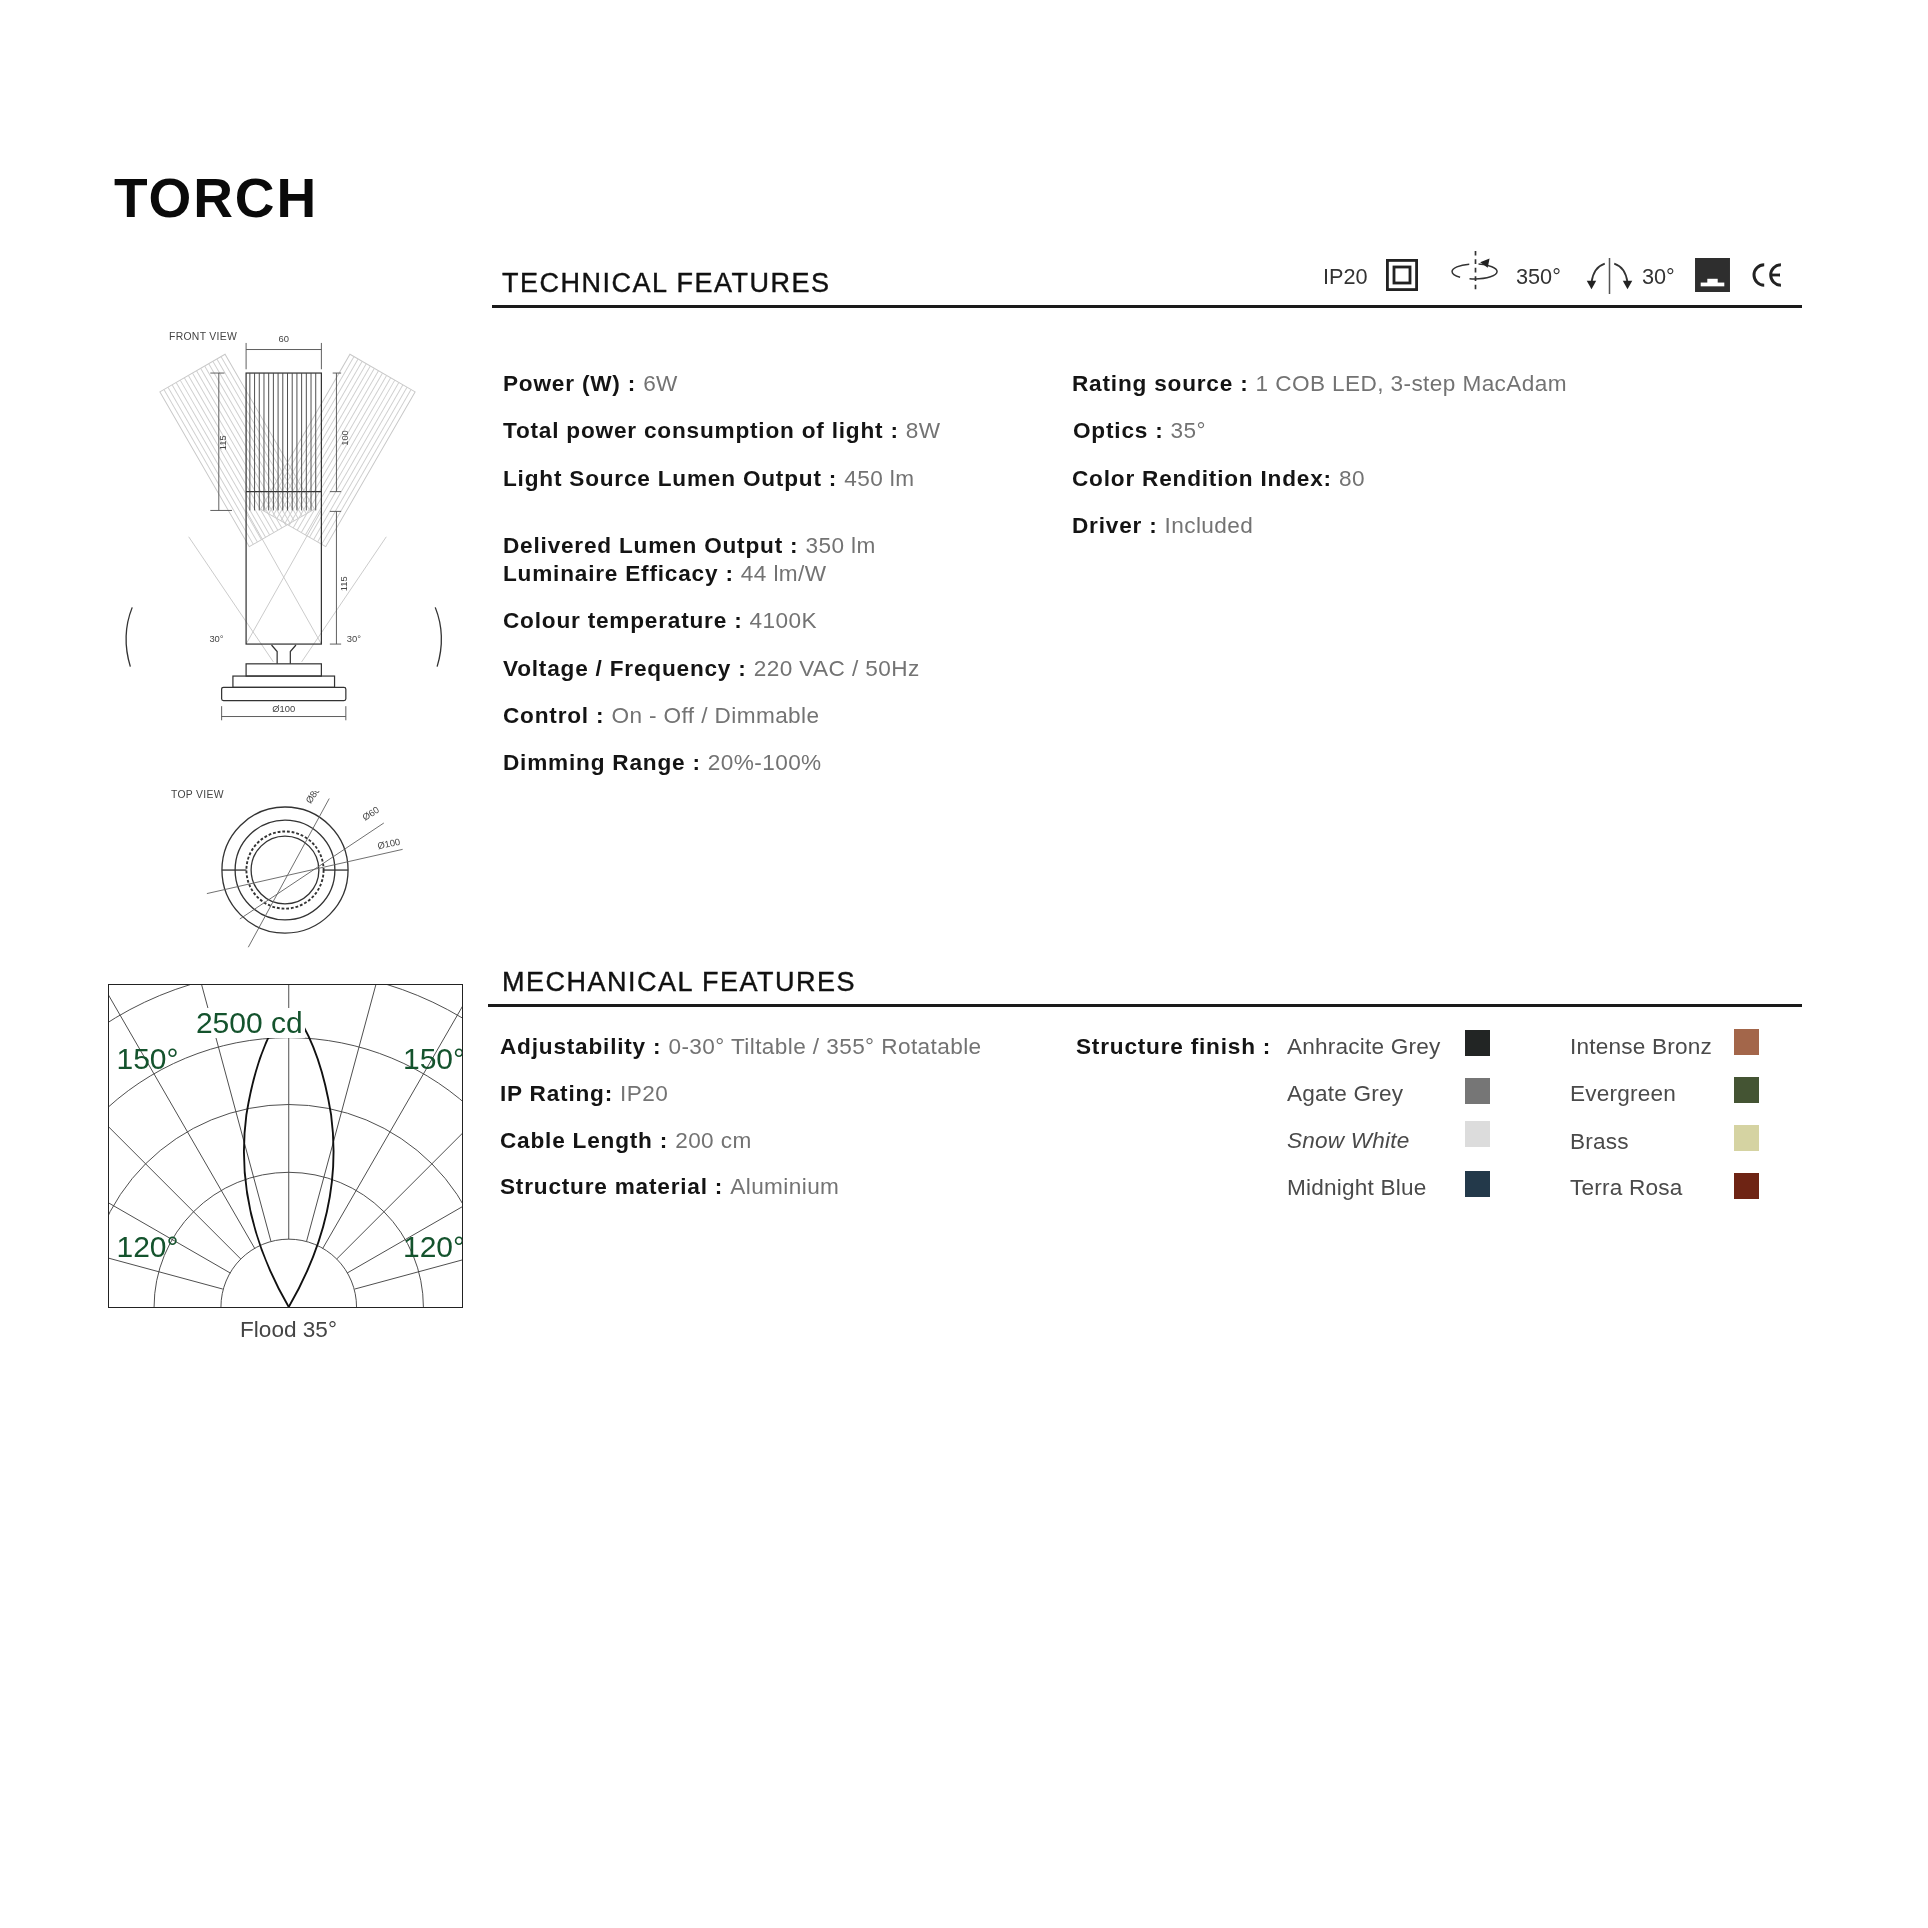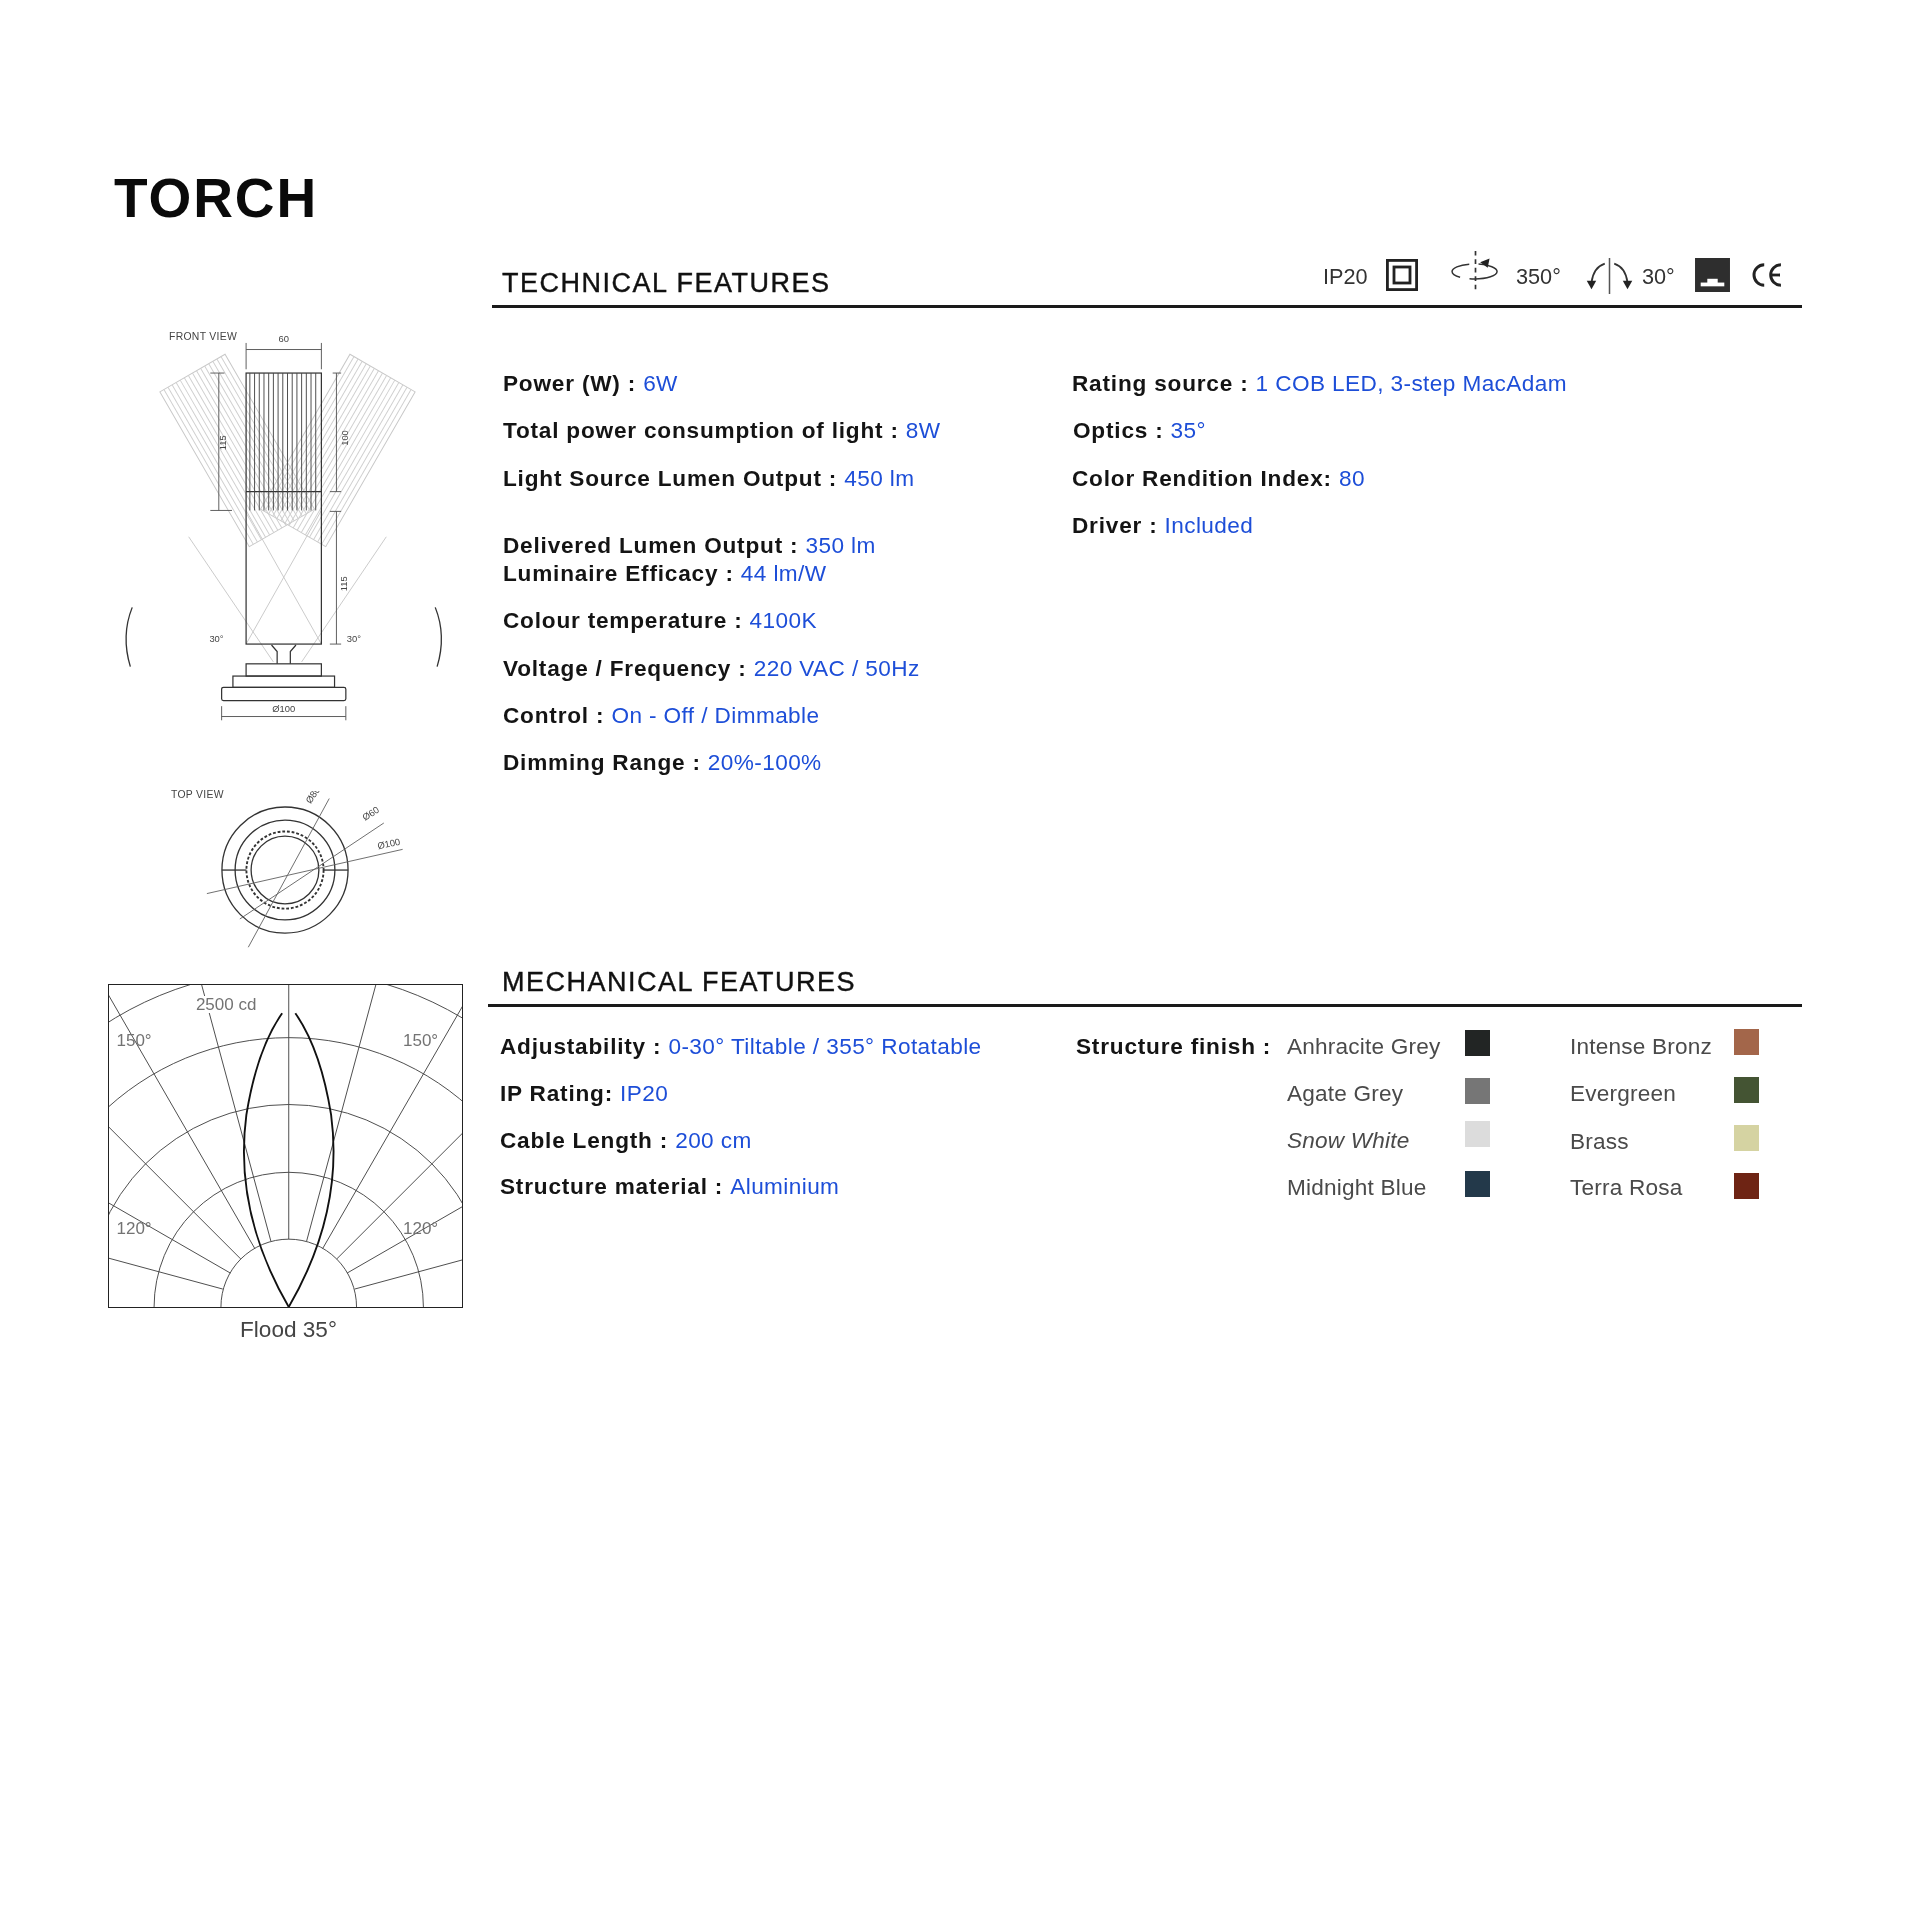--- a/index.html
+++ b/index.html
@@ -4,27 +4,27 @@
 <style>
   html, body { margin:0; padding:0; background:#ffffff; }
   body { width:1928px; height:1928px; position:relative; overflow:hidden;
          font-family:"Liberation Sans", sans-serif; color:#111; }
   .abs { position:absolute; }
   .title { left:114px; top:171px; font-size:55px; font-weight:bold; letter-spacing:1.9px; color:#0a0a0a; line-height:1; }
   .sec-head { font-size:27px; font-weight:normal; letter-spacing:1.5px; color:#111; line-height:1; white-space:nowrap; -webkit-text-stroke:0.4px #111; }
   .rule { height:2.8px; background:#1a1a1a; }
   .row { white-space:nowrap; font-size:22.6px; line-height:1; letter-spacing:0.8px; }
   .row .lbl { font-weight:bold; color:#141414; }
-  .row .val { color:#1d4ed8; font-weight:normal; letter-spacing:0.4px; }
+  .row .val { color:#737373; font-weight:normal; letter-spacing:0.4px; }
   .icon-text { font-size:21.7px; color:#333; line-height:1; white-space:nowrap; }
   .swatch { width:25.4px; height:26px; }
   .fin-name { font-size:22.6px; color:#4a4a4a; line-height:1; white-space:nowrap; letter-spacing:0.2px; }
   .draw-label { font-size:10.4px; color:#444; letter-spacing:0.3px; white-space:nowrap; }
   .polar-box { left:108px; top:984px; width:355px; height:324px; border:1.9px solid #222; box-sizing:border-box; overflow:hidden; }
-  .polar-label { font-size:17px; color:#737373; line-height:1; white-space:nowrap; }
+  .polar-label { font-size:30px; color:#14532d; line-height:1; white-space:nowrap;margin-top:12px; }
   .caption { font-size:22.6px; color:#444; line-height:1; white-space:nowrap; }
 </style>
 </head>
 <body>
 
 <div class="abs title">TORCH</div>
 
 <div class="abs sec-head" style="left:502px; top:270px;">TECHNICAL FEATURES</div>
 <div class="abs rule" style="left:492px; top:305px; width:1310px;"></div>
 

